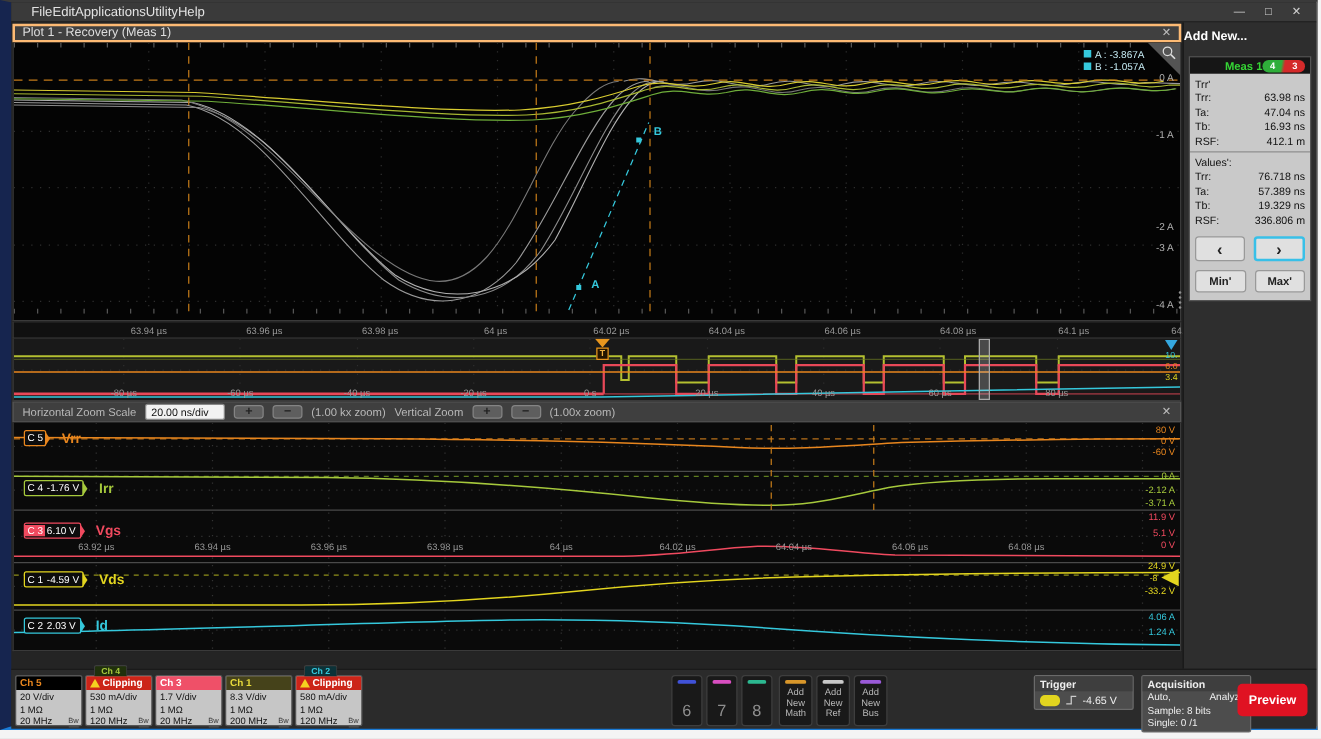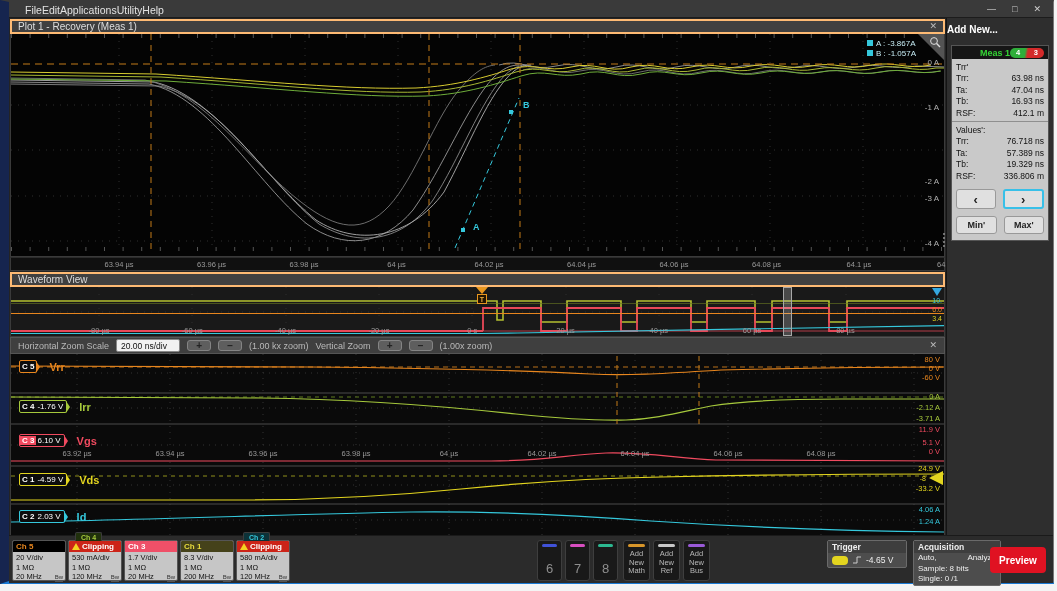--- a/index.html
+++ b/index.html
@@ -43,21 +43,21 @@
   .zoombar{height:17px;background:#3f3f3f;border:1px solid #555;display:flex;align-items:center;gap:7px;padding:0 7px;color:#b9b9b9;font-size:9px;}
   .zinput{background:#f2f2f2;color:#111;font-size:8.5px;height:13px;padding:0 4px;border:1px solid #888;border-radius:2px;display:flex;align-items:center;width:64px;}
   .zbtn{width:24px;height:11px;background:#5e5e5e;border:1px solid #848484;border-radius:3px;color:#222;font-size:10px;font-weight:bold;display:flex;align-items:center;justify-content:center;line-height:8px;}
   
   .zoomedview{position:relative;height:183px;background:#0a0a0a;border:1px solid #3a3a3a;border-top:none;overflow:hidden;}
   .ticks.zv{position:absolute;inset:0;}
   .ticks.zv span{top:95px;color:#999;}
   .chrow{position:absolute;left:8px;display:flex;align-items:center;}
   .cbadge{position:relative;display:inline-flex;align-items:center;border:1px solid var(--c);background:#0c0c0c;border-radius:2px;height:13px;font-size:8px;color:#fff;margin-right:6px;}
   .cbadge::after{content:"";position:absolute;right:-4px;top:50%;transform:translateY(-50%);border-left:4px solid var(--c);border-top:6px solid transparent;border-bottom:6px solid transparent;}
-  .cbadge b{padding:0 2px;font-weight:bold;color:#fff;}
+  .cbadge b{padding:0 2px;font-weight:normal;color:#fff;}
   .cbadge.filled b{background:var(--c);}
   .cbadge i{font-style:normal;padding:0 3px 0 1px;}
   .cbadge i:empty{display:none;}
   .cname{font-size:11px;font-weight:bold;color:var(--c);margin-left:6px;}
   .rlab{position:absolute;right:4px;font-size:7.5px;line-height:8px;}
   
   .addnew-title{color:#fff;font-size:10px;font-weight:bold;text-align:left;margin:6px 0 3px;}
   .sb-grid{display:grid;grid-template-columns:1fr 1fr;gap:6px 5px;padding:2px 6px;}
   .sbtn{background:#3a3a3a;border:1px solid #7a7a7a;border-radius:4px;color:#e8e8e8;font-size:9px;min-height:21px;display:flex;align-items:center;justify-content:center;text-align:center;padding:2px;line-height:10px;}
   .meas{margin:10px 4px 0 4px;border:1px solid #555;}
@@ -182,23 +182,20 @@
               <span style="left: 385.5px;">64 µs</span>
               <span style="left: 478px;">64.02 µs</span>
               <span style="left: 570.5px;">64.04 µs</span>
               <span style="left: 663px;">64.06 µs</span>
               <span style="left: 755.5px;">64.08 µs</span>
               <span style="left: 848px;">64.1 µs</span>
               <span style="left: 940.5px;">64.12 µs</span>
             </div>
       </div>
 
-      <div class="titlebar" style="margin-top:1px;">
-        <span>Waveform View</span>
-      </div>
       <div class="overview">
         <svg width="935" height="50" viewBox="0 0 935 50">
           <g stroke="#2e2e2e" stroke-dasharray="1 6">
             <path d="M88,0 V50 M181,0 V50 M275,0 V50 M368,0 V50 M461,0 V50 M555,0 V50 M648,0 V50 M741,0 V50 M835,0 V50" fill="none"></path>
             <path d="M0,25 H935" fill="none"></path>
           </g>
           <g fill="none">
             <path stroke="#b4c030" stroke-width="1.6" d="M0,14 L486,14 L486,33 L492,33 L492,14 L530,14 L530,35 L556,35 L556,14 L610,14 L610,35 L626,35 L626,14 L680,14 L680,35 L696,35 L696,14 L744,14 L744,35 L761,35 L761,14 L818,14 L818,35 L836,35 L836,14 L935,14"></path>
             <path stroke="#6b7a22" stroke-width="1" d="M0,16.5 L935,16.5" opacity="0.6"></path>
             <path stroke="#e84858" stroke-width="2.2" d="M0,44 L472,44"></path>

